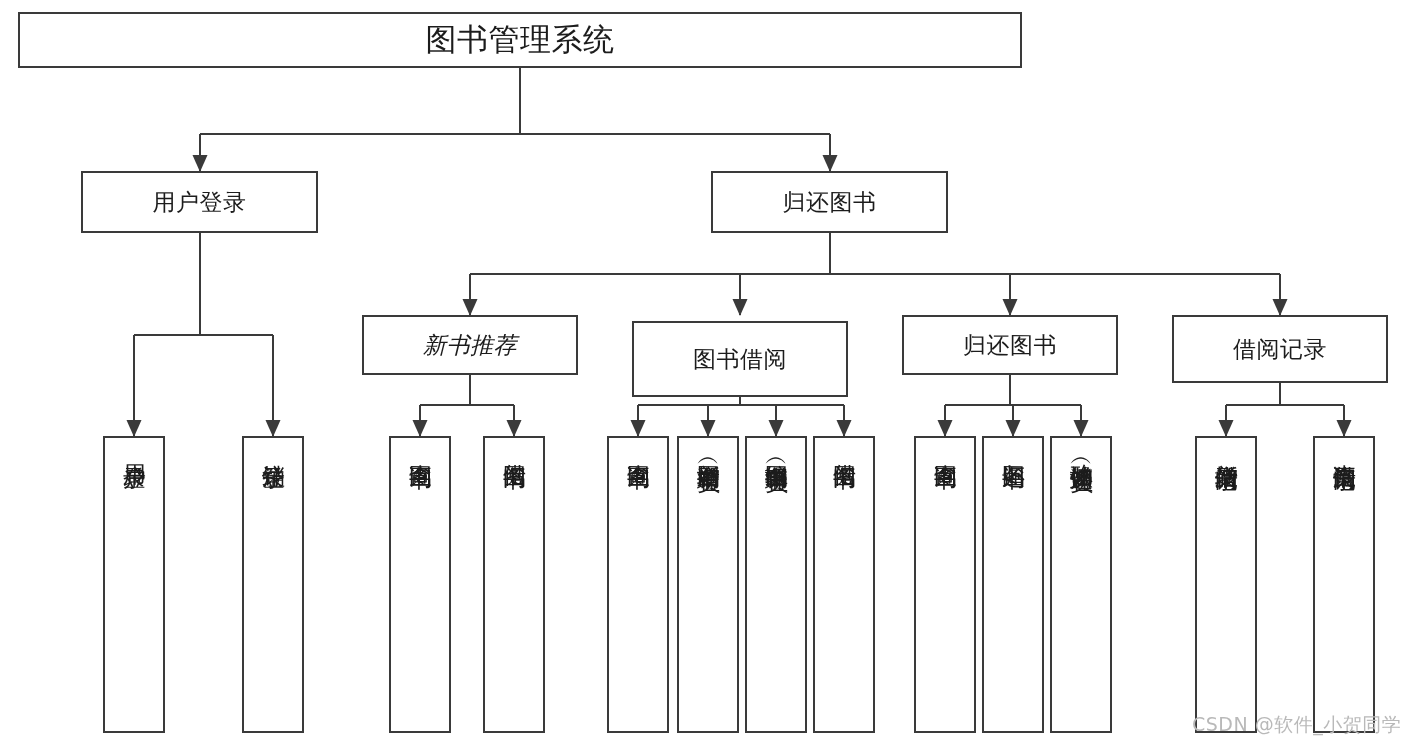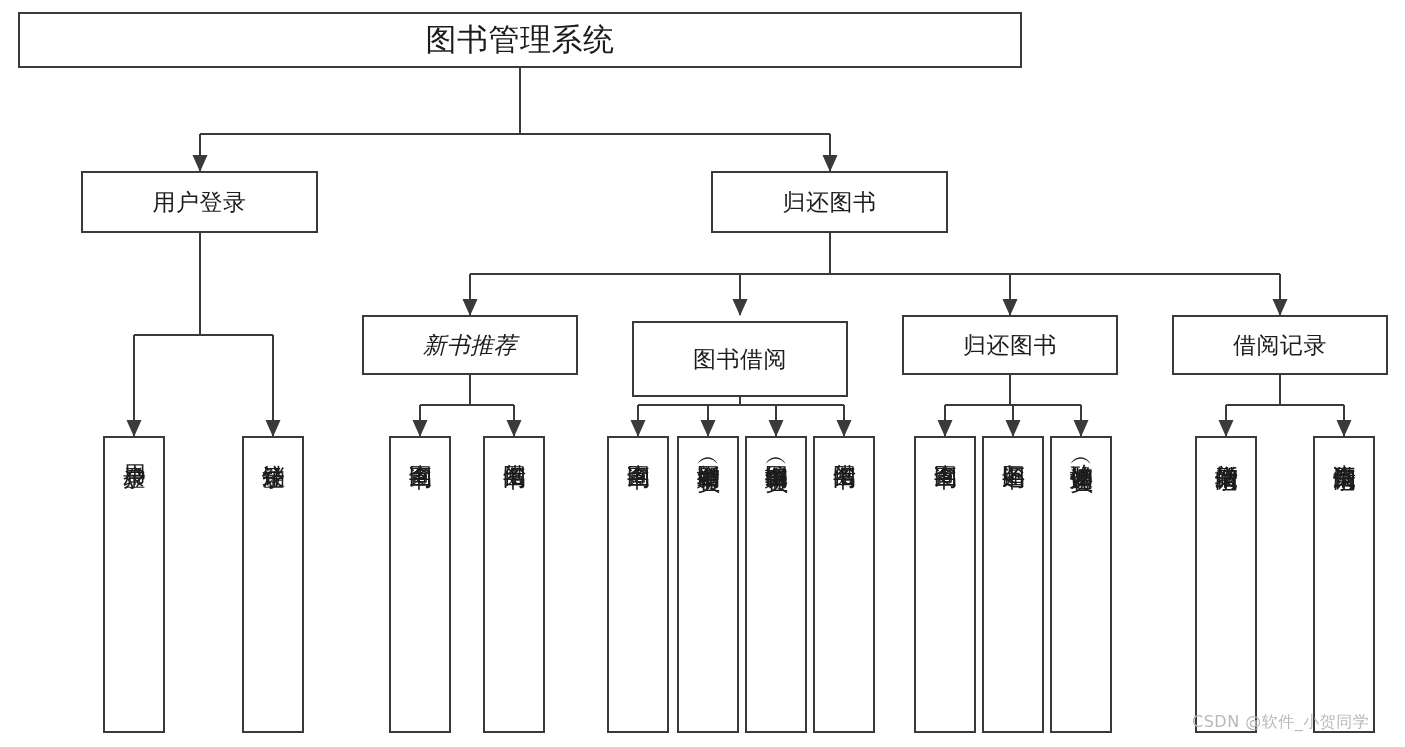--- a/index.html
+++ b/index.html
@@ -55,21 +55,21 @@
   .node.vert .label {
     writing-mode: vertical-rl;
     text-orientation: upright;
     font-size: 23px;
     line-height: 1.04;
     letter-spacing: 1px;
     white-space: nowrap;
   }
   .watermark {
     position: absolute;
-    font-size: 16px;
+    font-size: 19px;
     color: #b9b9b9;
     letter-spacing: 0.5px;
     white-space: nowrap;
     user-select: none;
   }
 </style>
 </head>
 <body>
 
 <div id="canvas">
@@ -139,21 +139,21 @@
       </div>
       <div class="node horiz" style="left: 362px; top: 315px; width: 216px; height: 60px; font-style: italic;">
         <span class="label">新书推荐</span>
       </div>
       <div class="node horiz" style="left: 632px; top: 321px; width: 216px; height: 76px;">
         <span class="label">图书借阅</span>
       </div>
       <div class="node horiz" style="left: 902px; top: 315px; width: 216px; height: 60px;">
         <span class="label">归还图书</span>
       </div>
-      <div class="node horiz" style="left: 1172px; top: 315px; width: 216px; height: 60px;">
+      <div class="node horiz" style="left: 1172px; top: 315px; width: 216px; height: 68px;">
         <span class="label">借阅记录</span>
       </div>
       <div class="node vert" style="left: 103px; top: 436px; width: 62px; height: 297px;">
         <span class="label">用户登录</span>
       </div>
       <div class="node vert" style="left: 242px; top: 436px; width: 62px; height: 297px;">
         <span class="label">注销登录</span>
       </div>
       <div class="node vert" style="left: 389px; top: 436px; width: 62px; height: 297px;">
         <span class="label">查询图书</span>

